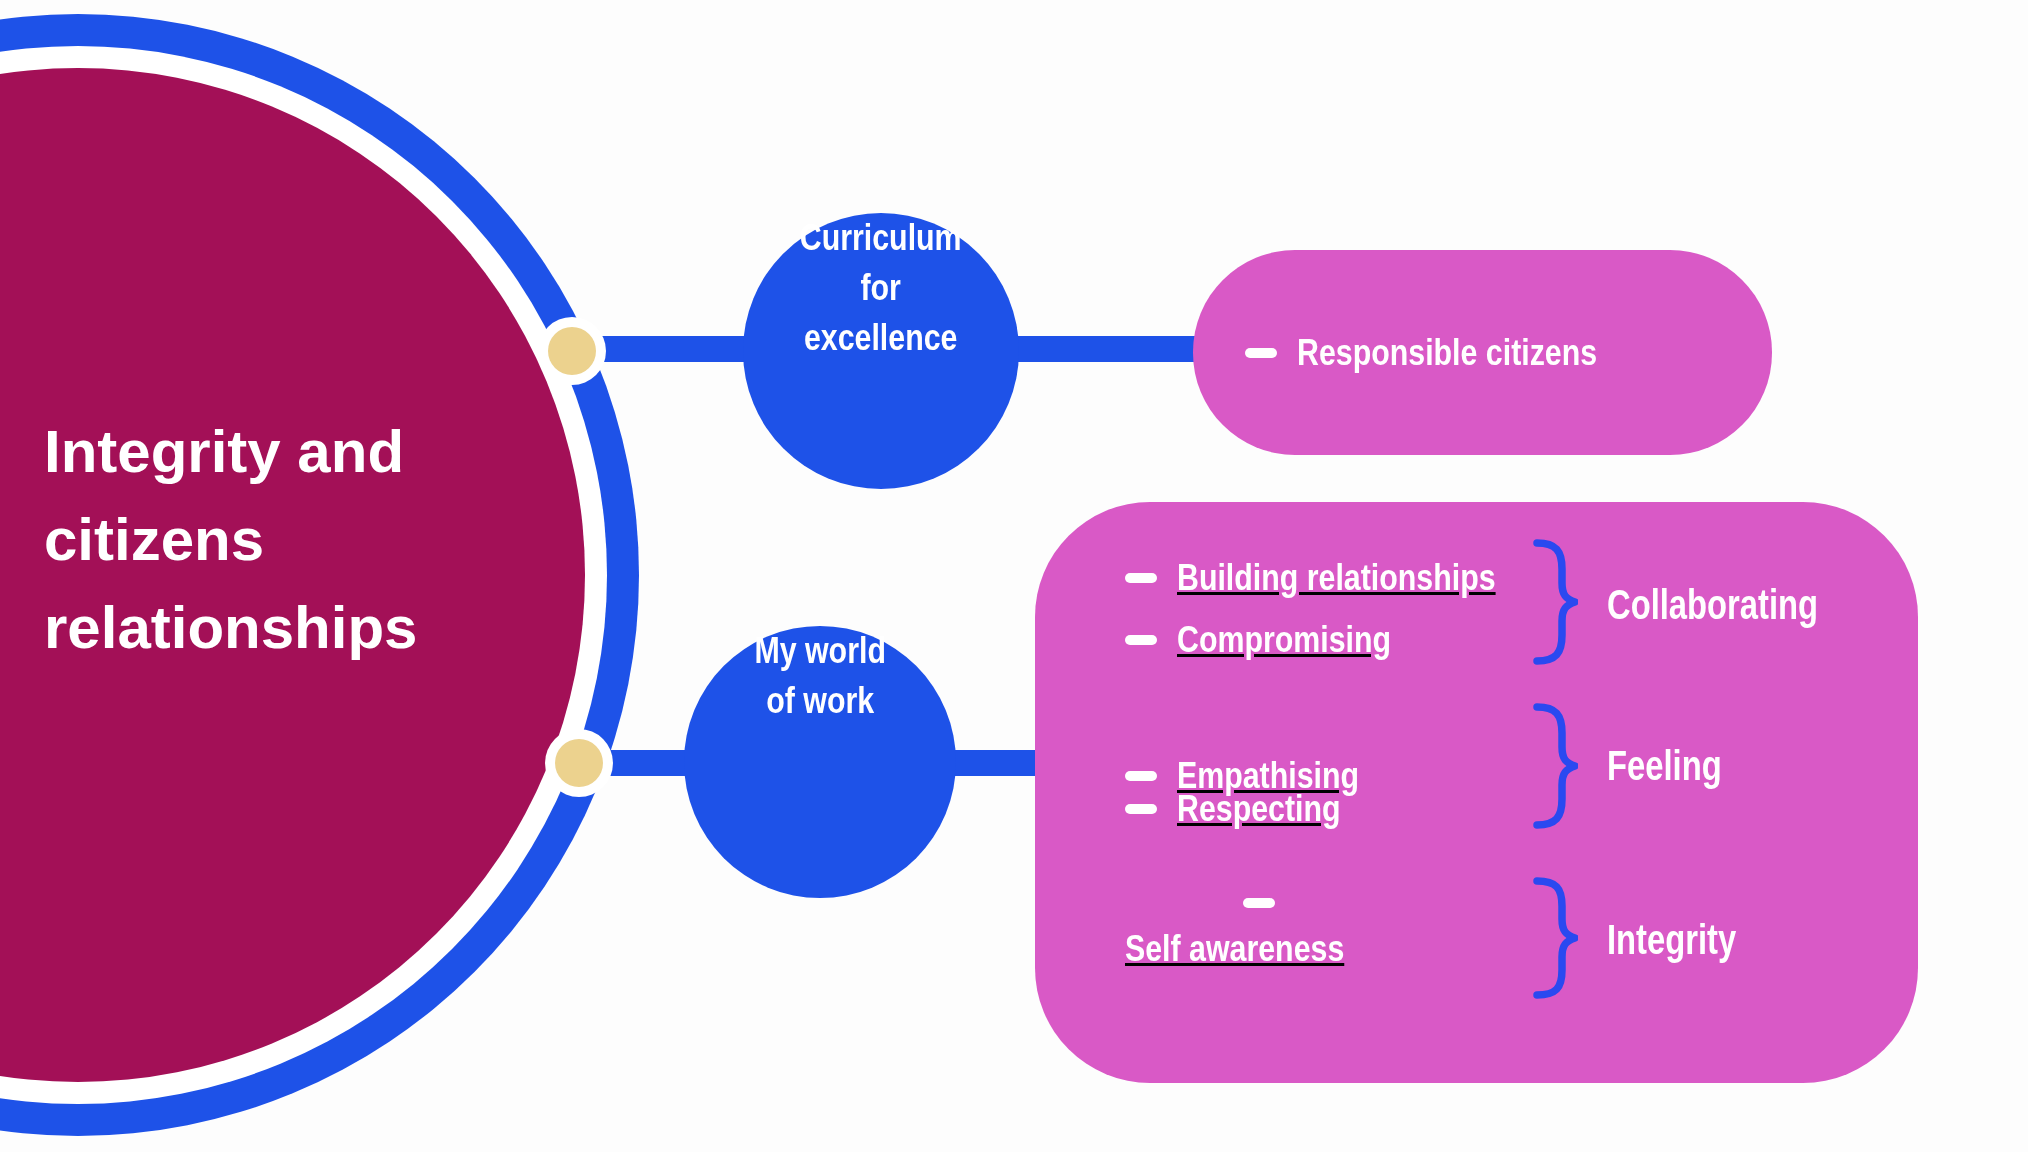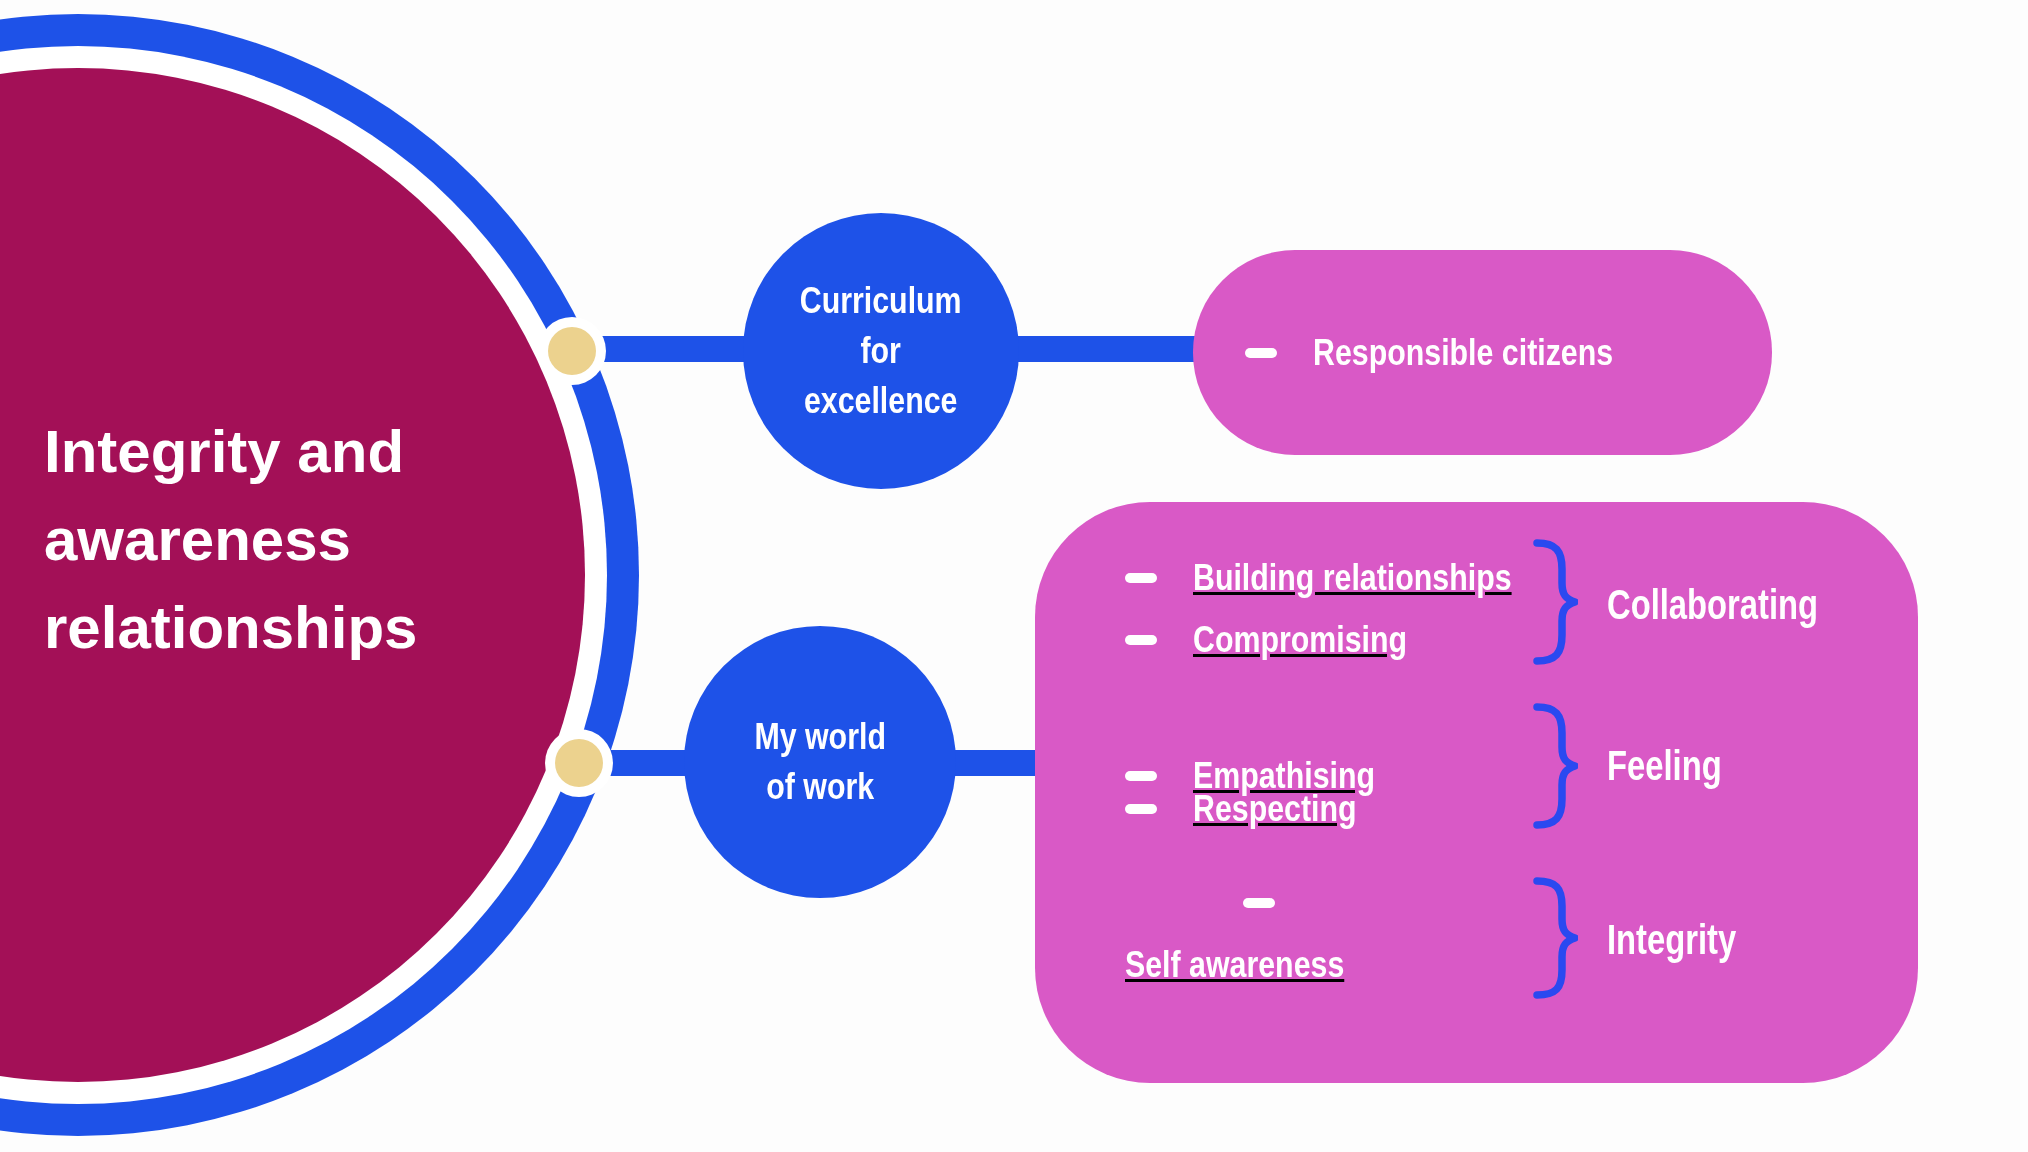--- a/index.html
+++ b/index.html
@@ -25,35 +25,35 @@
   
   .anchor-node{
     position:absolute;width:48px;height:48px;border-radius:50%;
     background:#ecd28e;box-shadow:0 0 0 10px #ffffff;z-index:5;
   }
   .anchor-node.n1{left:548px;top:327px;}
   .anchor-node.n2{left:555px;top:739px;}
   
   .branch-circle{
     position:absolute;border-radius:50%;background:#1e52e8;z-index:4;
-    display:flex;align-items:center;justify-content:center;
+    display:flex;justify-content:center;
     color:#ffffff;font-weight:bold;text-align:center;
   }
   .branch-circle.b1{left:743px;top:213px;width:276px;height:276px;}
   .branch-circle.b2{left:684px;top:626px;width:272px;height:272px;}
   .branch-circle .lines{font-size:37px;line-height:50px;transform:scaleX(0.82);transform-origin:center center;}
   
   .pink-box{position:absolute;background:#d959c6;z-index:3;box-sizing:border-box;}
   .pink-box.p1{
     left:1193px;top:250px;width:579px;height:205px;border-radius:102px;
     display:flex;flex-direction:column;justify-content:center;gap:15px;padding-left:52px;
   }
   .pink-box.p2{left:1035px;top:502px;width:883px;height:581px;border-radius:115px;}
   
-  .bullet-row{display:flex;align-items:center;gap:36px;height:44px;}
+  .bullet-row{display:flex;align-items:center;gap:20px;height:44px;}
   .pink-box.p2 .bullet-row{position:absolute;left:90px;text-decoration:underline;}
   .bullet-row .dash{width:32px;height:10px;border-radius:5px;background:#ffffff;flex:0 0 auto;}
   .bullet-row .btxt{
     color:#ffffff;font-size:37px;font-weight:bold;white-space:nowrap;
     transform:scaleX(0.82);transform-origin:left center;
   }
   .r1{top:54px;}  .r2{top:116px;}
   .r3{top:232px;margin-top:20px;} .r4{top:285px;align-items:center;}
   .r5{top:396px;flex-direction:column;}
   
@@ -71,21 +71,21 @@
   .cat-label.g3{top:412px;}
 </style>
 </head>
 <body>
 
 <div class="stage">
 
   <div class="root-circle"></div>
   <div class="root-title">
     <div>Integrity and</div>
-    <div>awareness</div>
+    <div>citizens</div>
     <div>relationships</div>
   </div>
 
   <div class="connector c1"></div>
   <div class="connector c2"></div>
 
   <div class="anchor-node n1"></div>
   <div class="anchor-node n2"></div>
 
   <div class="branch-circle b1">

